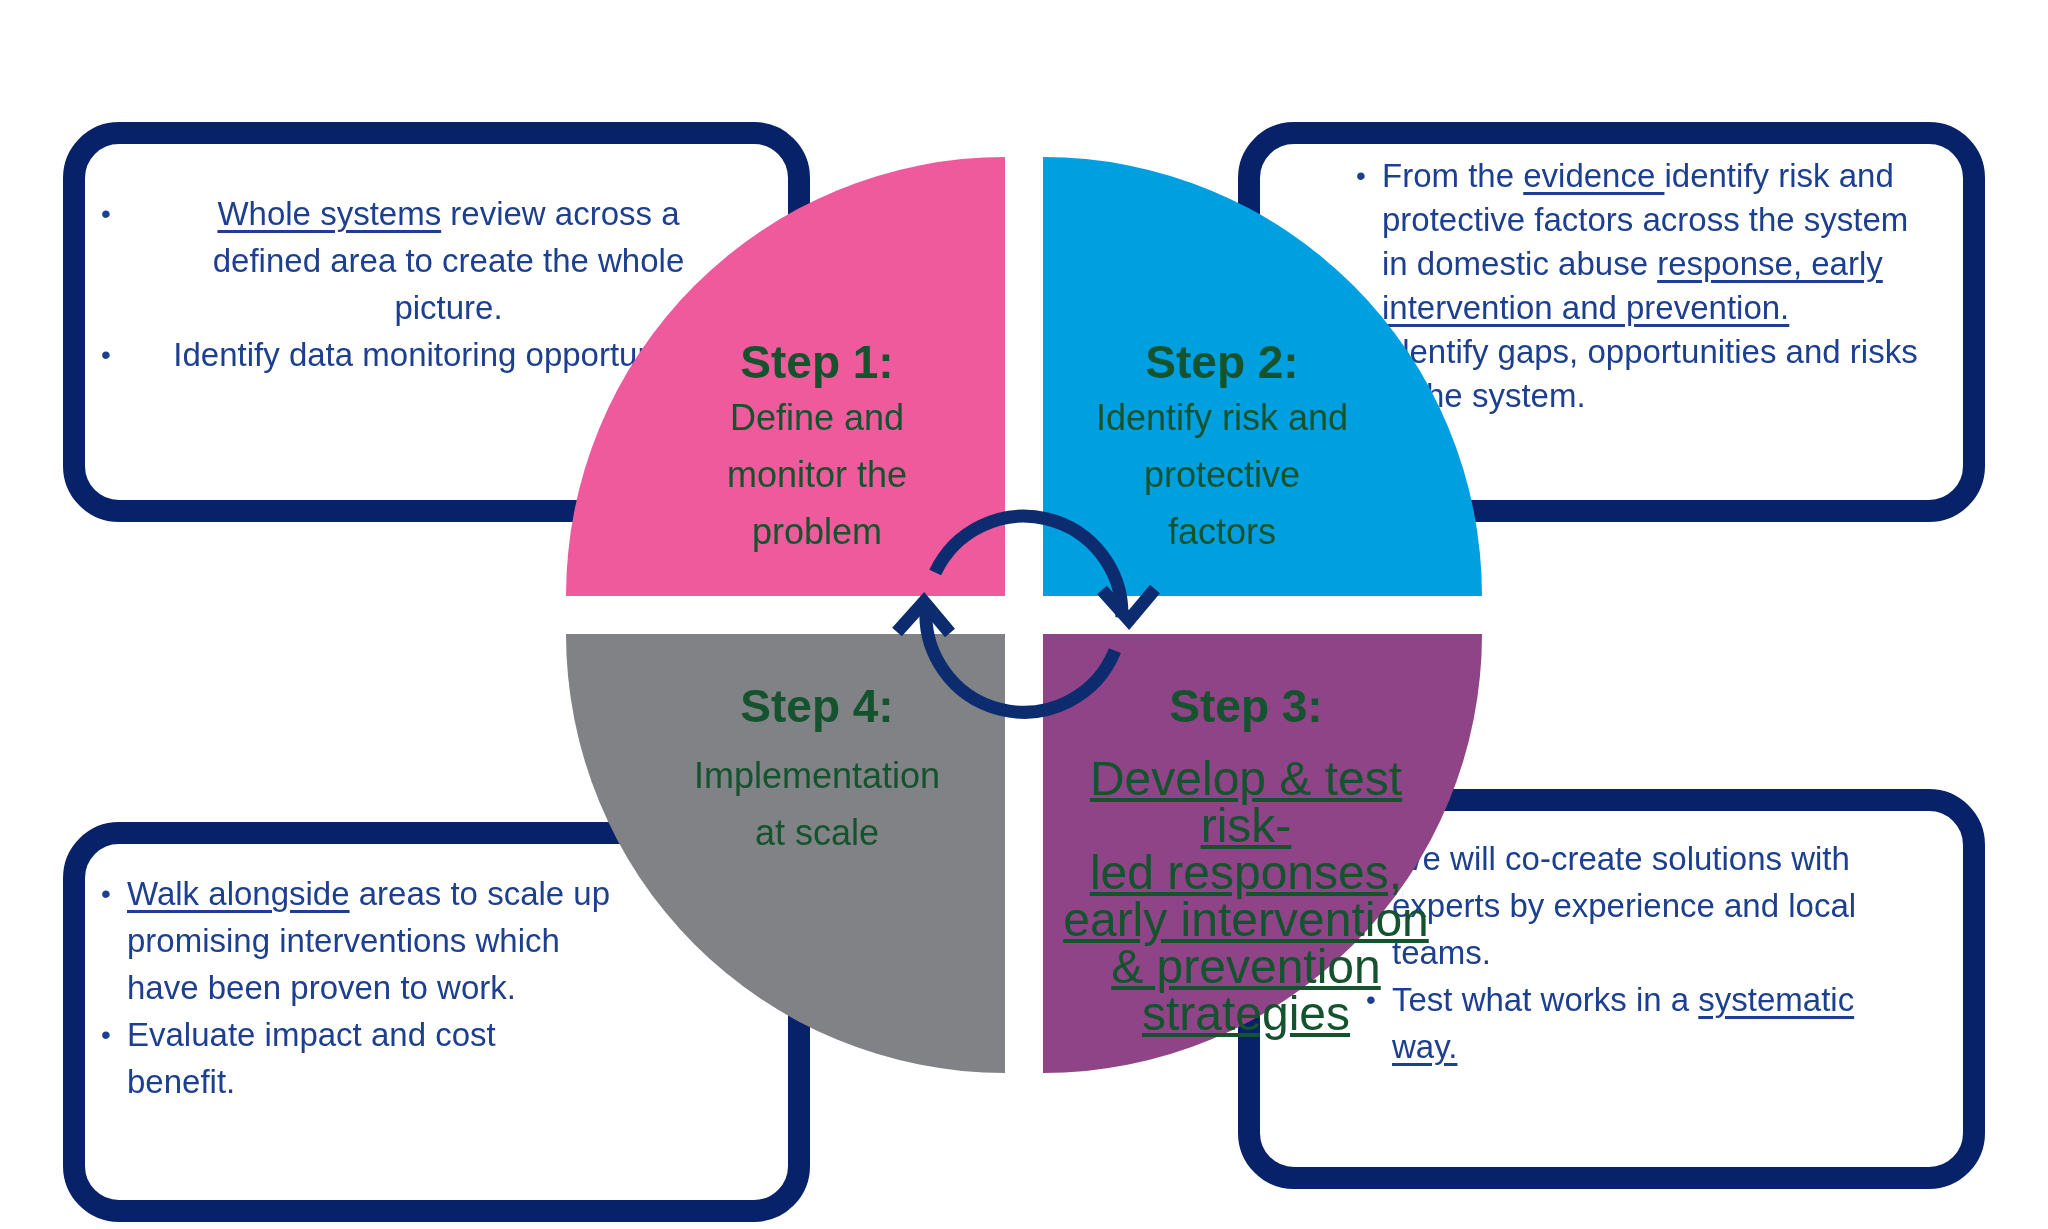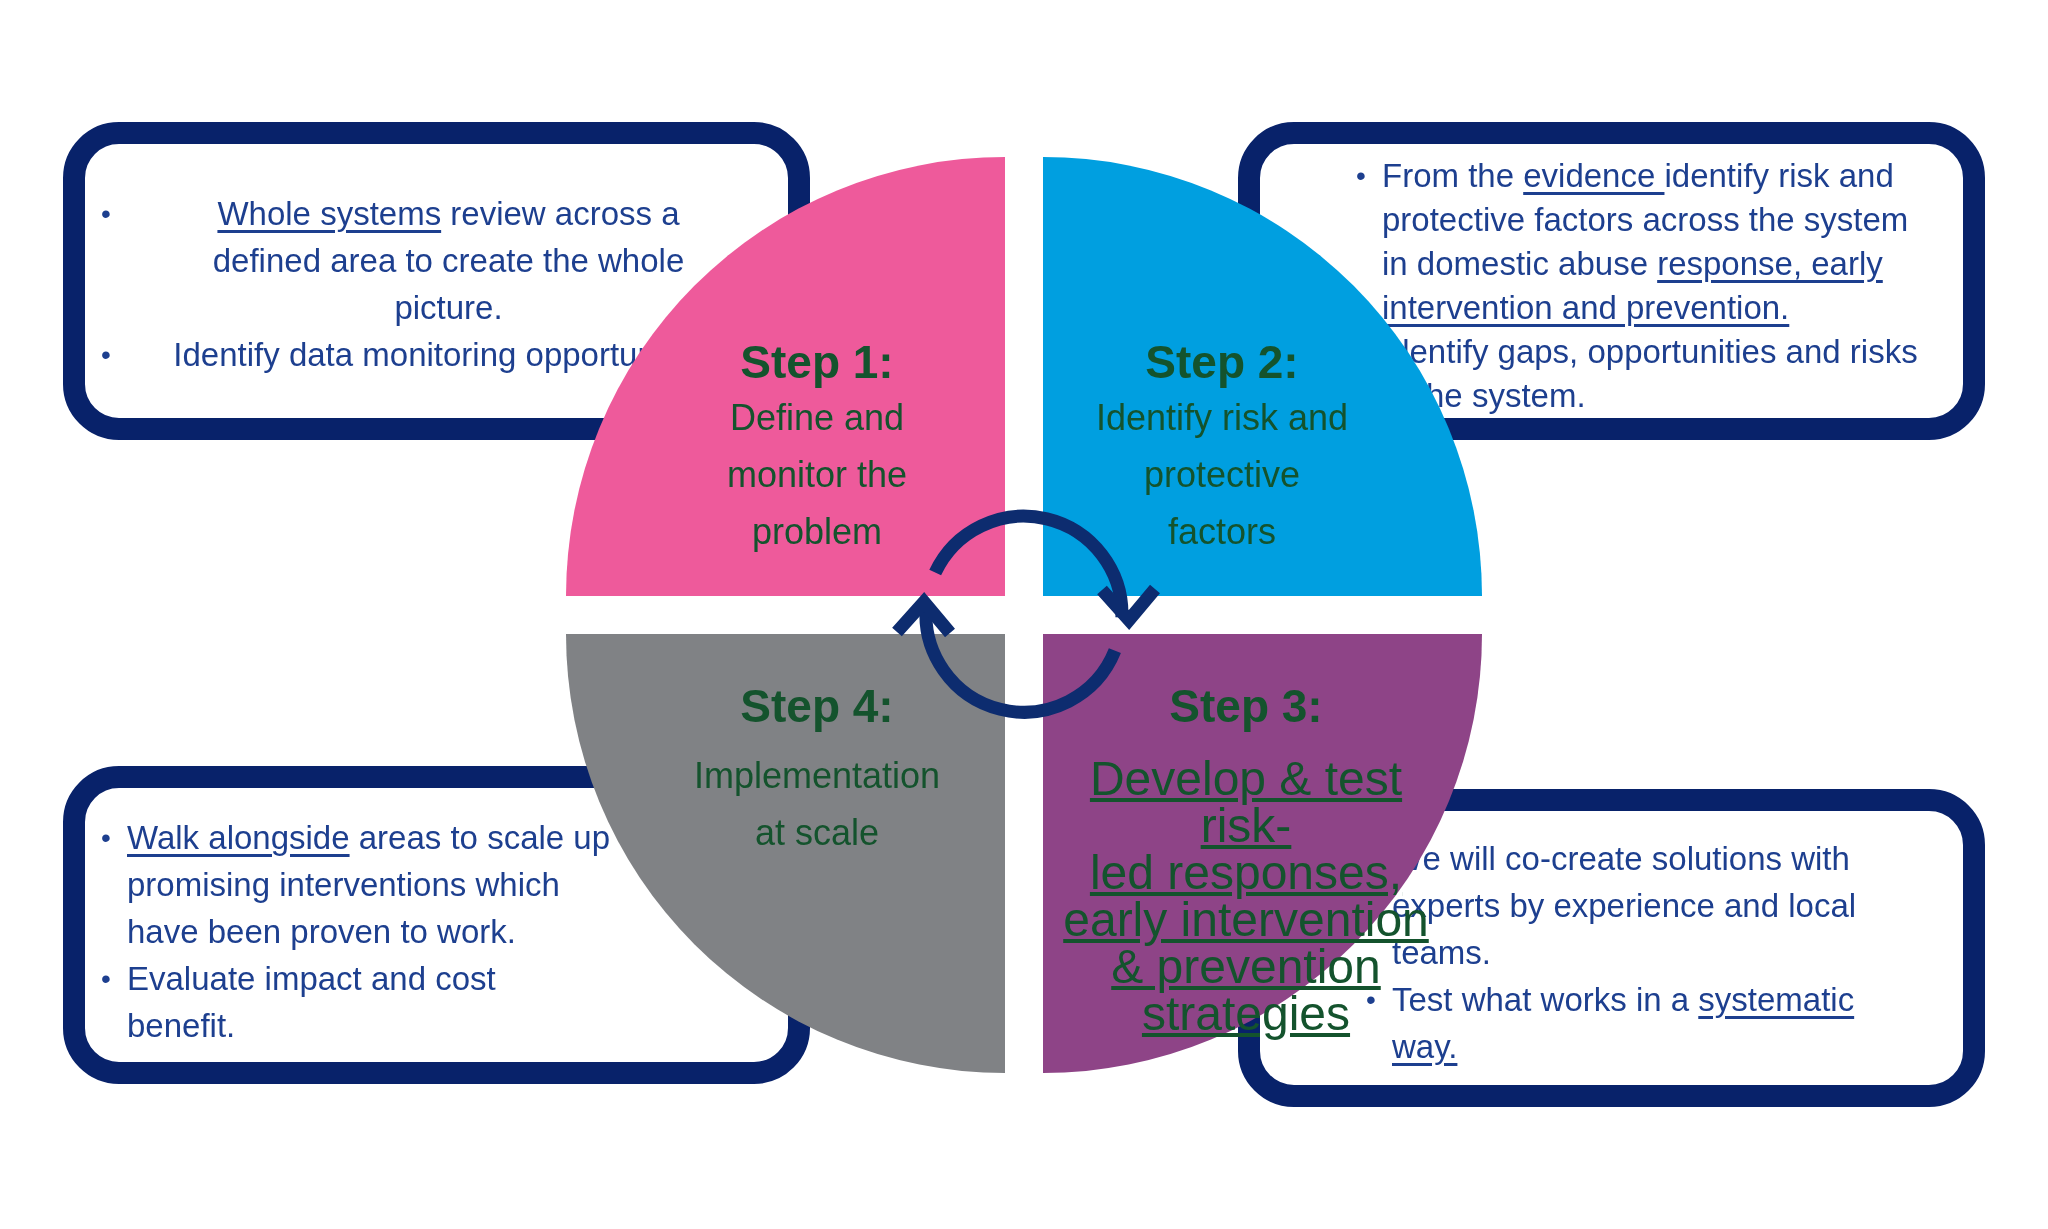--- a/index.html
+++ b/index.html
@@ -3,27 +3,27 @@
 <meta charset="utf-8">
 <style>
   html,body { margin:0; padding:0; background:#ffffff; }
   .canvas {
     position:relative; width:2048px; height:1229px; background:#ffffff;
     font-family:"Liberation Sans", sans-serif; overflow:hidden;
   }
 
   
   .info-box {
-    position:absolute; box-sizing:border-box; width:747px; height:318px;
+    position:absolute; box-sizing:border-box; width:747px; height:400px;
     background:#ffffff; border:22px solid #08226A; border-radius:56px;
     z-index:1;
   }
   #box-tl { left:63px;  top:122px; }
   #box-tr { left:1238px; top:122px; }
-  #box-bl { left:63px;  top:766px; }
+  #box-bl { left:63px;  top:822px; }
   #box-br { left:1238px; top:789px; }
 
   ul.bullets { list-style:none; margin:0; color:#1D3F8F; font-size:33px; }
   ul.bullets li { position:relative; padding-left:22px; white-space:pre-line; }
   ul.bullets li::before {
     content:"\2022"; position:absolute; left:-4px; top:0; font-size:28px;
   }
   #box-tl ul { padding:46px 18px 0 20px; line-height:47px;text-align:center; }
   #box-tr ul { padding:10px  8px 0 100px; line-height:44px; }
   #box-bl ul { padding:26px 18px 0 20px; line-height:47px; }

